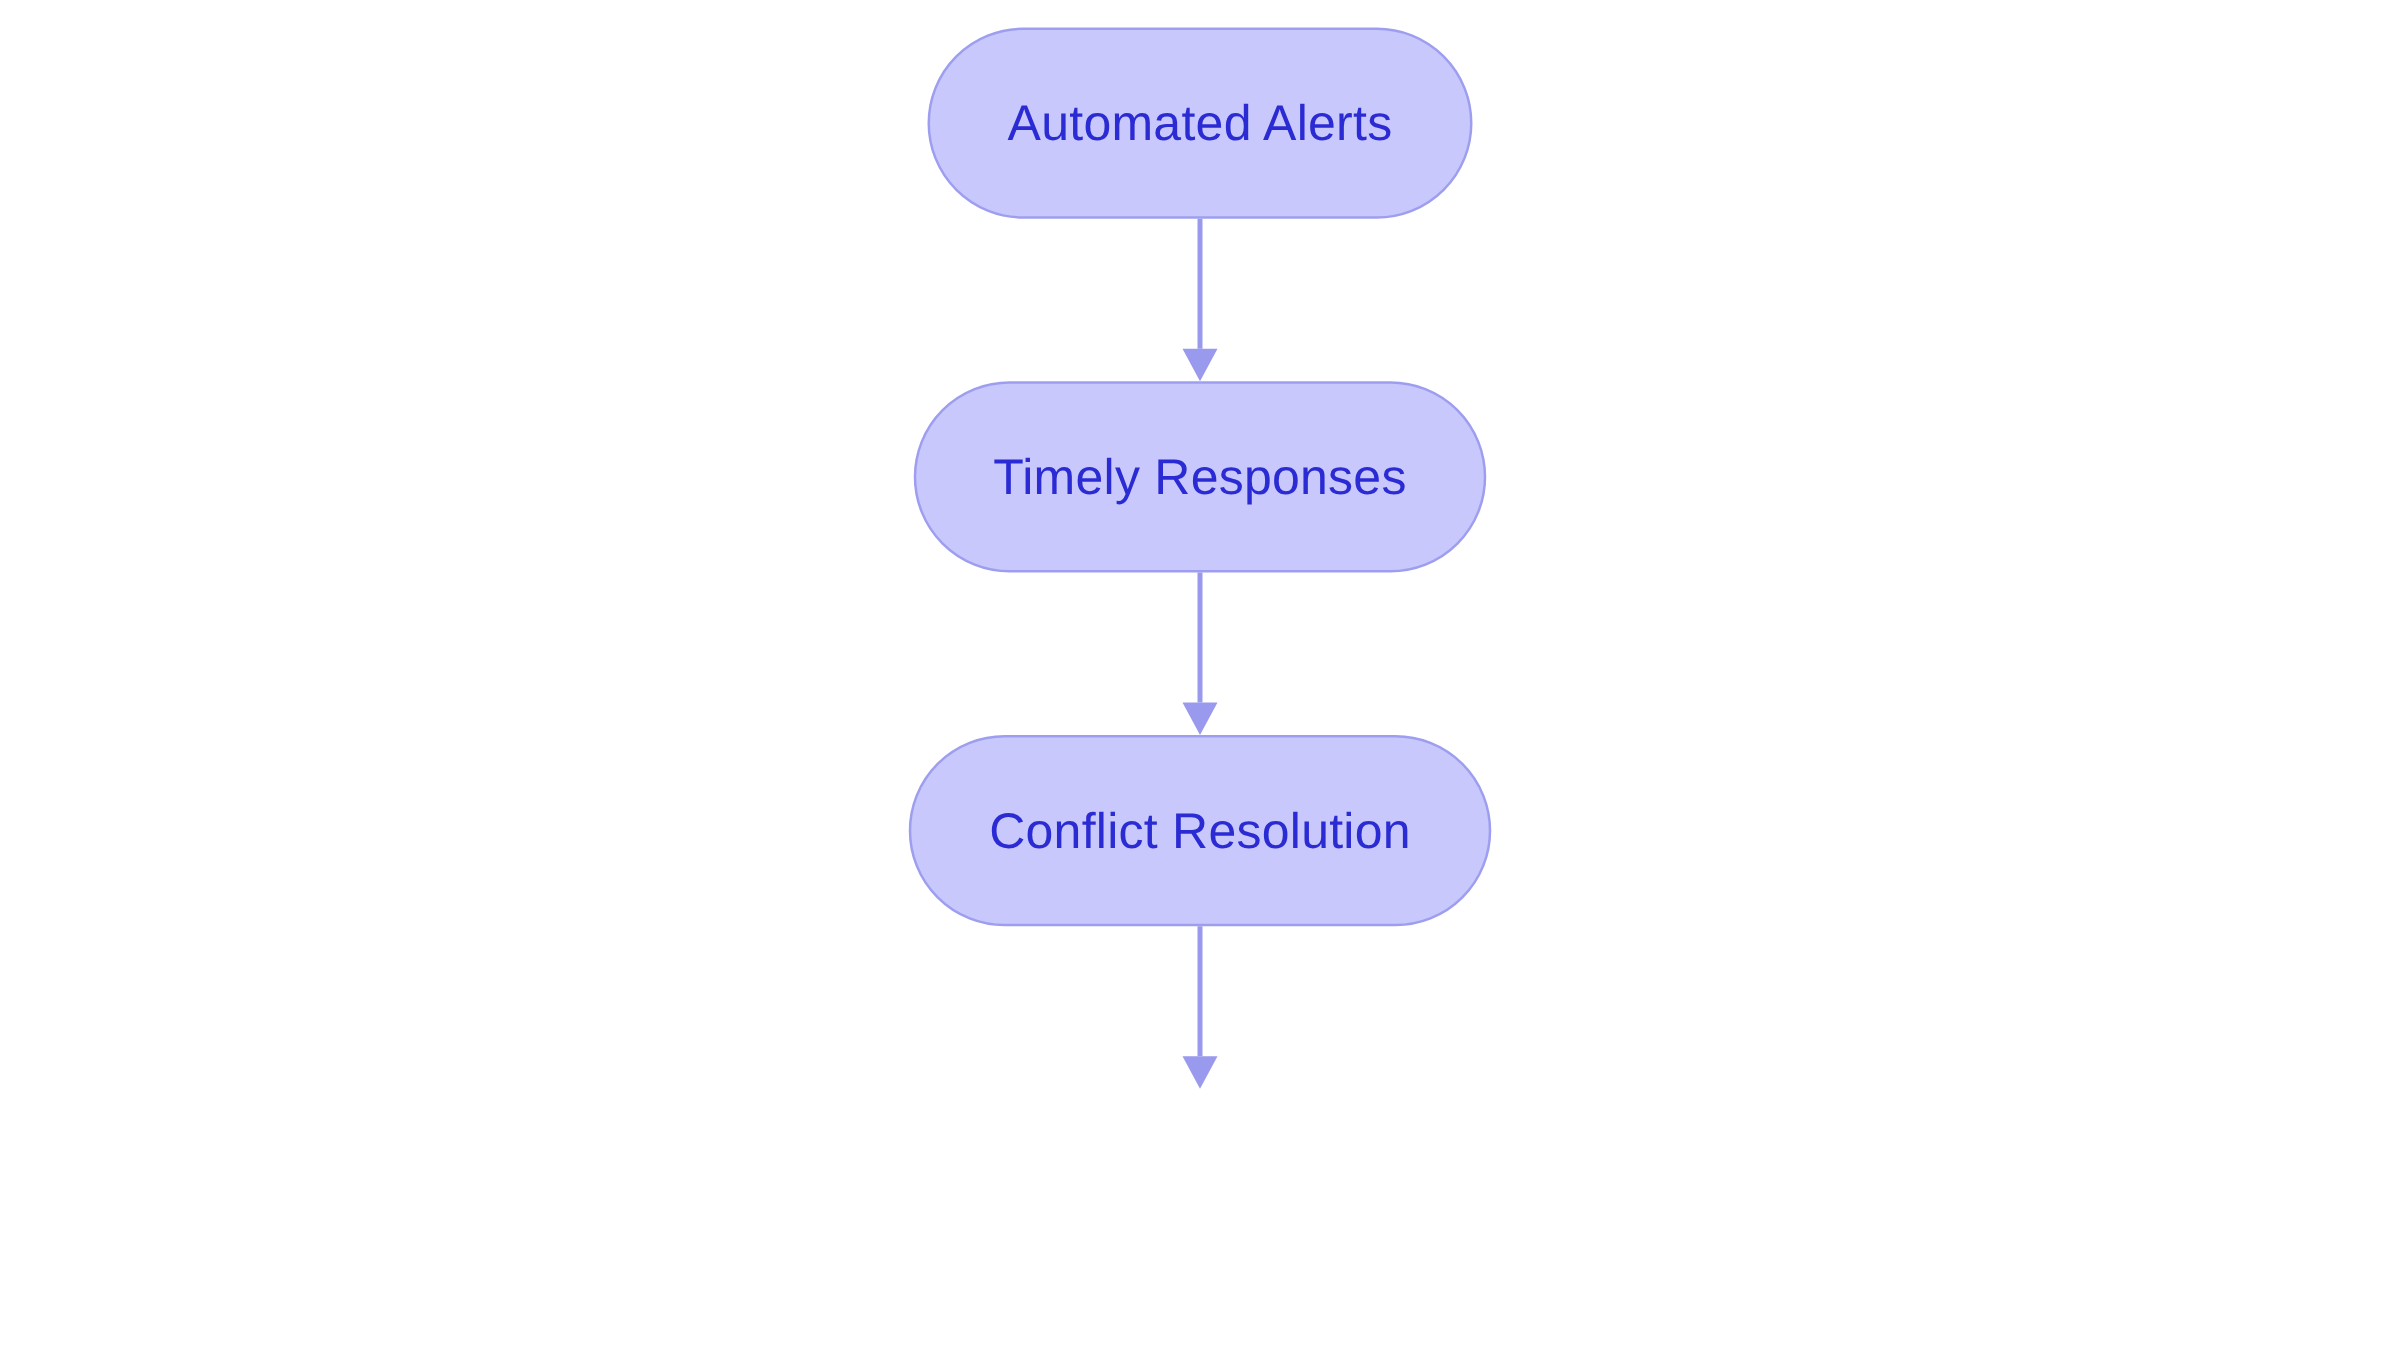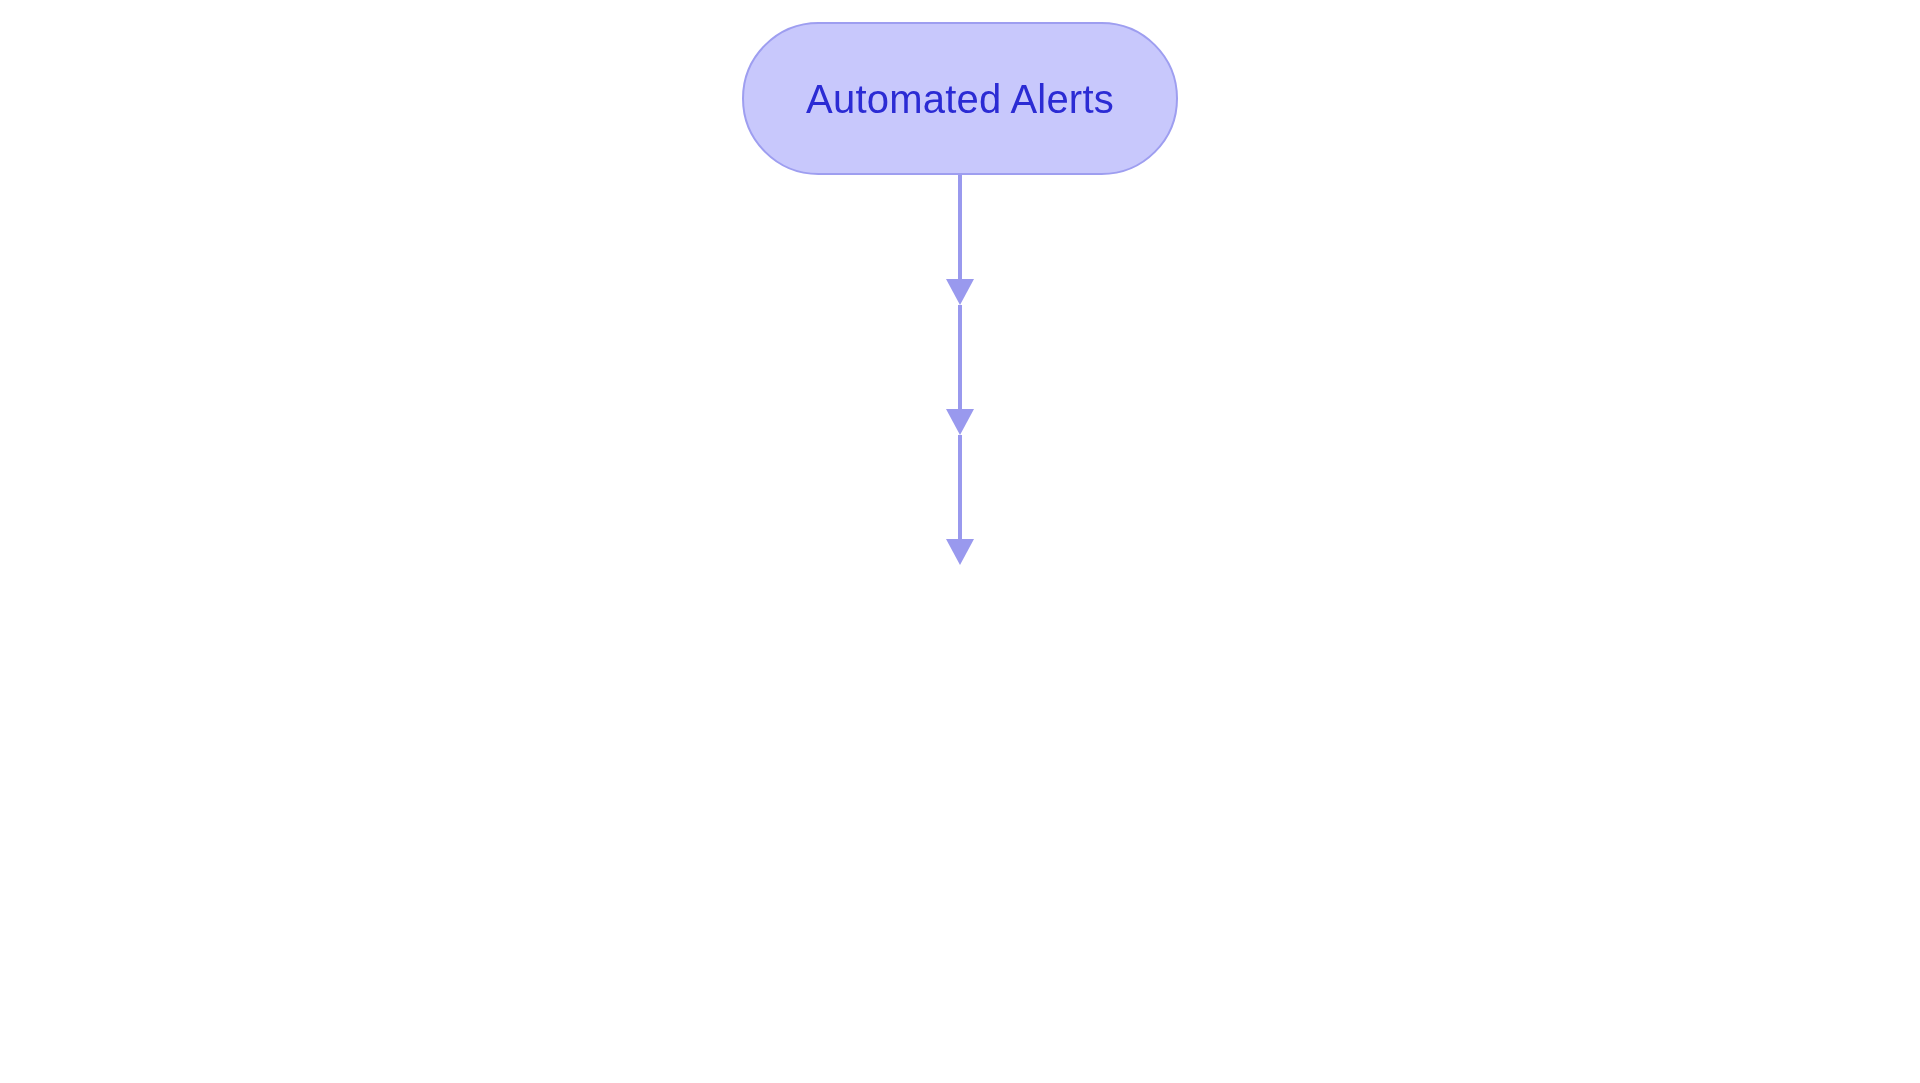--- a/index.html
+++ b/index.html
@@ -101,26 +101,32 @@
 
     <div class="node">
       <span class="node-label">Automated Alerts</span>
     </div>
 
     <div class="connector">
       <div class="connector-line"></div>
       <div class="connector-head"></div>
     </div>
 
+    <div class="node">
+      <span class="node-label">Timely Responses</span>
+    </div>
 
     <div class="connector">
       <div class="connector-line"></div>
       <div class="connector-head"></div>
     </div>
 
+    <div class="node">
+      <span class="node-label">Conflict Resolution</span>
+    </div>
 
     <div class="connector">
       <div class="connector-line"></div>
       <div class="connector-head"></div>
     </div>
 
 
   </div>
 </div>
 

